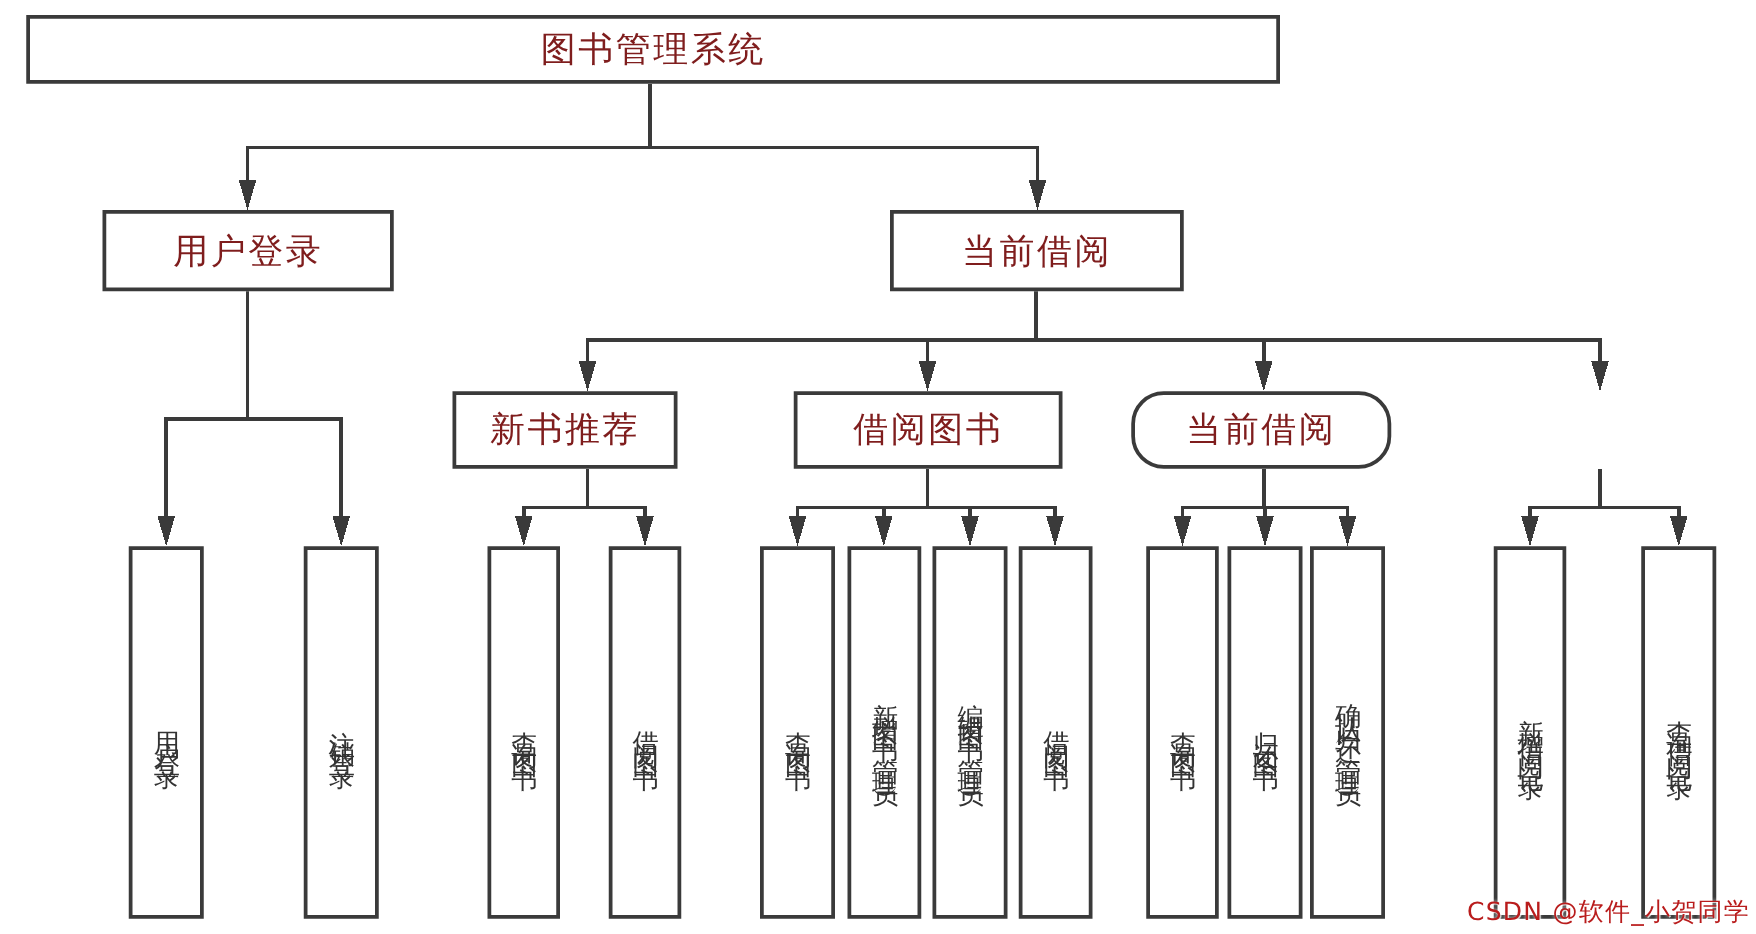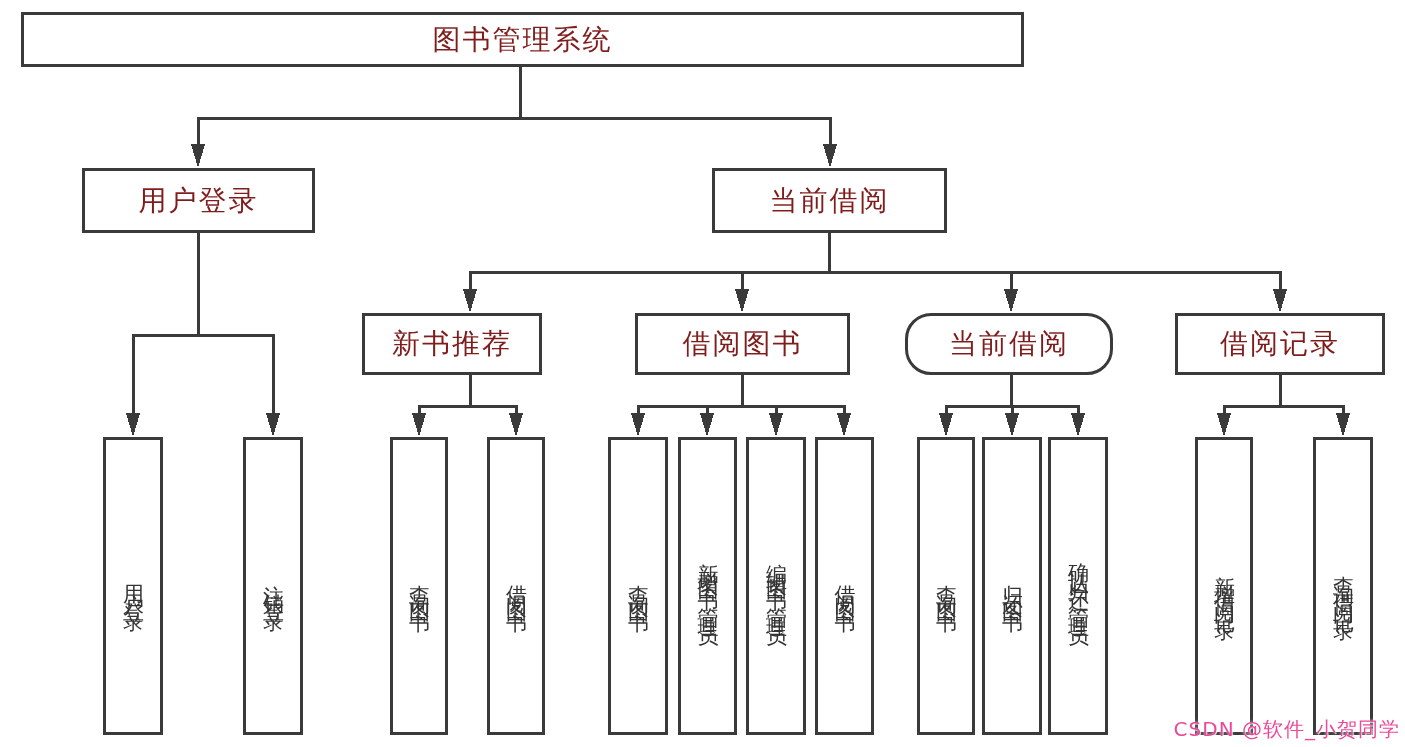--- a/index.html
+++ b/index.html
@@ -47,21 +47,21 @@
     color: #333333;
     white-space: nowrap;
   }
   .watermark {
     position: absolute;
     right: 5px;
     top: 716px;
     z-index: 3;
     font-size: 20px;
     letter-spacing: 1px;
-    color: #ec4899;
+    color: #b91c1c;
     text-shadow: 0 0 3px rgba(255,255,255,0.9), 1px 1px 0 rgba(255,255,255,0.7);
     white-space: nowrap;
   }
 </style>
 </head>
 <body>
 
 <div class="canvas">
 
   <svg class="wires" width="1405" height="747" viewBox="0 0 1405 747" shape-rendering="crispEdges">
@@ -155,23 +155,20 @@
 
   <div class="box hbox" style="left:362px; top:313px; width:180px; height:62px;">
     <span>新书推荐</span>
   </div>
   <div class="box hbox" style="left:635px; top:313px; width:215px; height:62px;">
     <span>借阅图书</span>
   </div>
   <div class="box hbox" style="left:905px; top:313px; width:208px; height:62px;border-radius:26px;">
     <span>当前借阅</span>
   </div>
-  <div class="box hbox" style="left:1175px; top:313px; width:210px; height:62px;">
-    <span>借阅记录</span>
-  </div>
 
   <div class="box vbox" style="left:103px; top:437px; width:60px; height:298px;">
     <span>用户登录</span>
   </div>
   <div class="box vbox" style="left:243px; top:437px; width:60px; height:298px;">
     <span>注销登录</span>
   </div>
 
   <div class="box vbox" style="left:390px; top:437px; width:58px; height:298px;">
     <span>查询图书</span>

